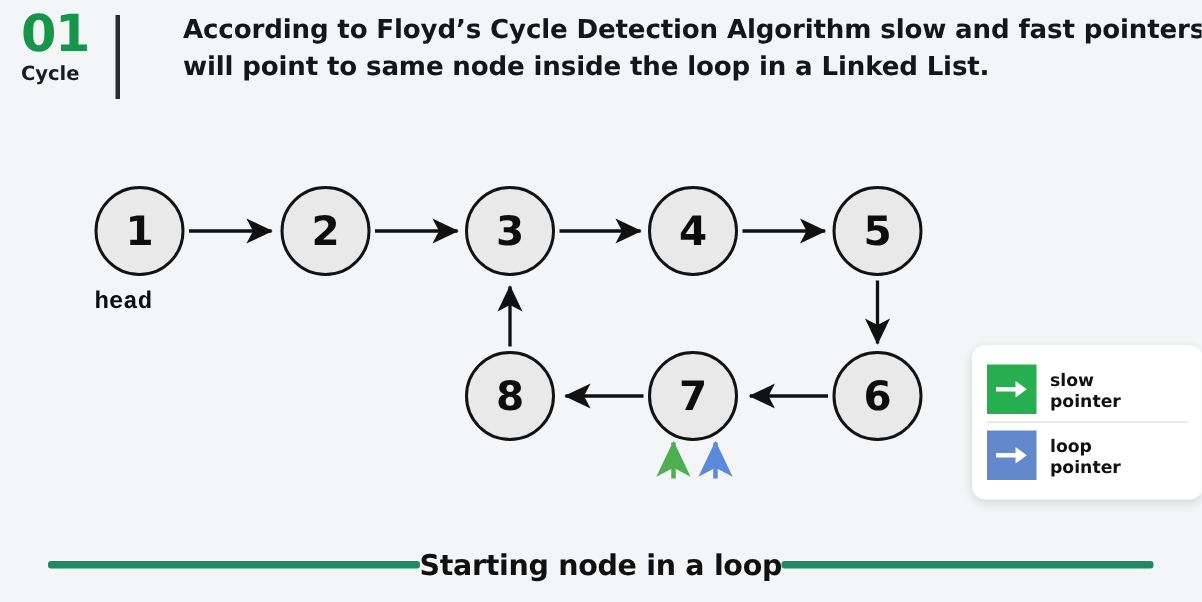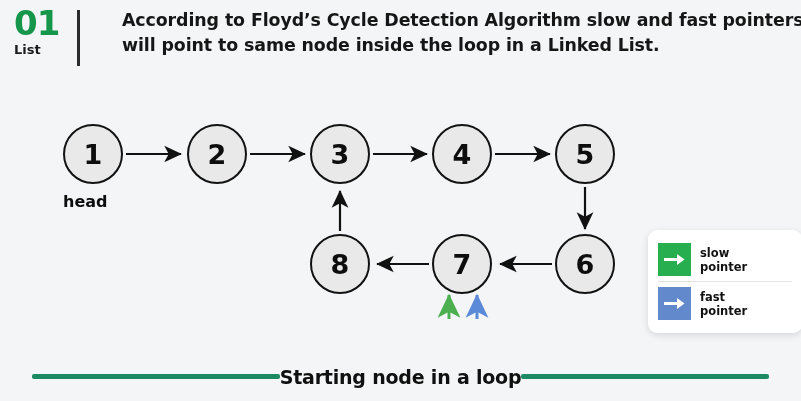--- a/index.html
+++ b/index.html
@@ -172,21 +172,21 @@
   }
 </style>
 </head>
 <body>
 
 <div id="root">
 
   <div class="header">
     <div class="step-badge">
       <div class="step-num">01</div>
-      <div class="step-word">List</div>
+      <div class="step-word">Cycle</div>
     </div>
     <div class="header-divider"></div>
     <div class="header-title">According to Floyd’s Cycle Detection Algorithm slow and fast pointers will point to same node inside the loop in a Linked List.</div>
   </div>
 
   <div class="canvas">
 
     <svg class="edges" width="801" height="270" viewBox="0 0 801 270">
       <defs>
         <marker id="ah" markerWidth="9" markerHeight="9" refX="7.6" refY="4.5" orient="auto" markerUnits="strokeWidth">
@@ -223,21 +223,21 @@
 
     <div class="node" style="left:63px;  top:42px;">1</div>
     <div class="node" style="left:187px; top:42px;">2</div>
     <div class="node" style="left:310px; top:42px;">3</div>
     <div class="node" style="left:432px; top:42px;">4</div>
     <div class="node" style="left:555px; top:42px;">5</div>
     <div class="node" style="left:555px; top:152px;">6</div>
     <div class="node" style="left:432px; top:152px;">7</div>
     <div class="node" style="left:310px; top:152px;">8</div>
 
-    <div class="head-label" style="left:63px; top:110px;">head</div>
+    <div class="head-label" style="left:63px; top:110px;font-family:Liberation Mono, monospace;">head</div>
 
     <div class="legend">
       <div class="legend-row">
         <span class="legend-swatch" style="background:#27ae4f;">
           <svg width="21" height="13" viewBox="0 0 21 13" aria-hidden="true">
             <path d="M0,5 L13,5 L13,1 L20.5,6.5 L13,12 L13,8 L0,8 Z" fill="#ffffff"></path>
           </svg>
         </span>
         <span class="legend-text">
           <span>slow</span><br>
@@ -247,21 +247,21 @@
 
       <div class="legend-sep"></div>
 
       <div class="legend-row">
         <span class="legend-swatch" style="background:#6189cc;">
           <svg width="21" height="13" viewBox="0 0 21 13" aria-hidden="true">
             <path d="M0,5 L13,5 L13,1 L20.5,6.5 L13,12 L13,8 L0,8 Z" fill="#ffffff"></path>
           </svg>
         </span>
         <span class="legend-text">
-          <span>fast</span><br>
+          <span>loop</span><br>
           <span>pointer</span>
         </span>
       </div>
     </div>
   </div>
 
   <div class="footer">
     <div class="footer-rule left"></div>
     <div class="footer-text">Starting node in a loop</div>
     <div class="footer-rule right"></div>

